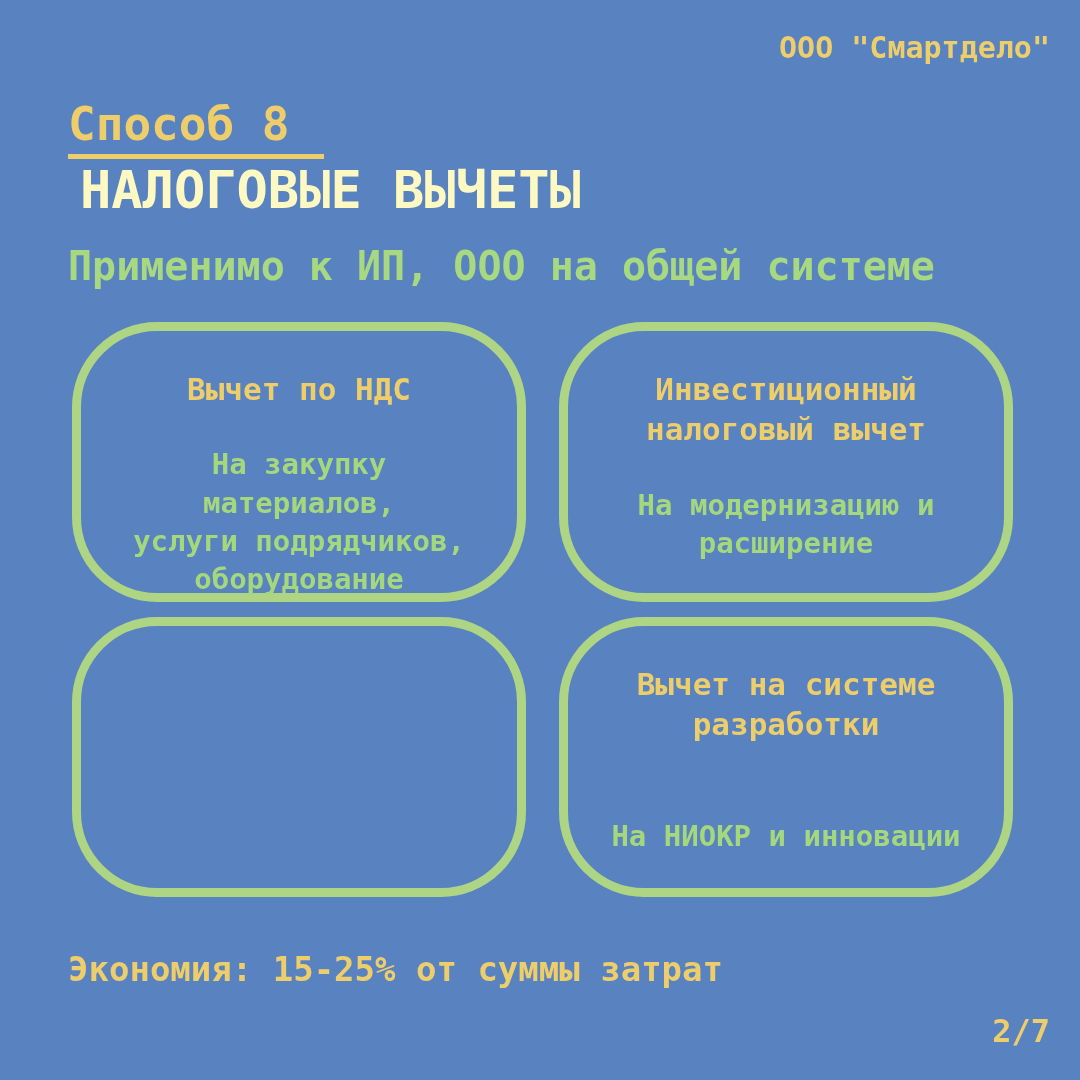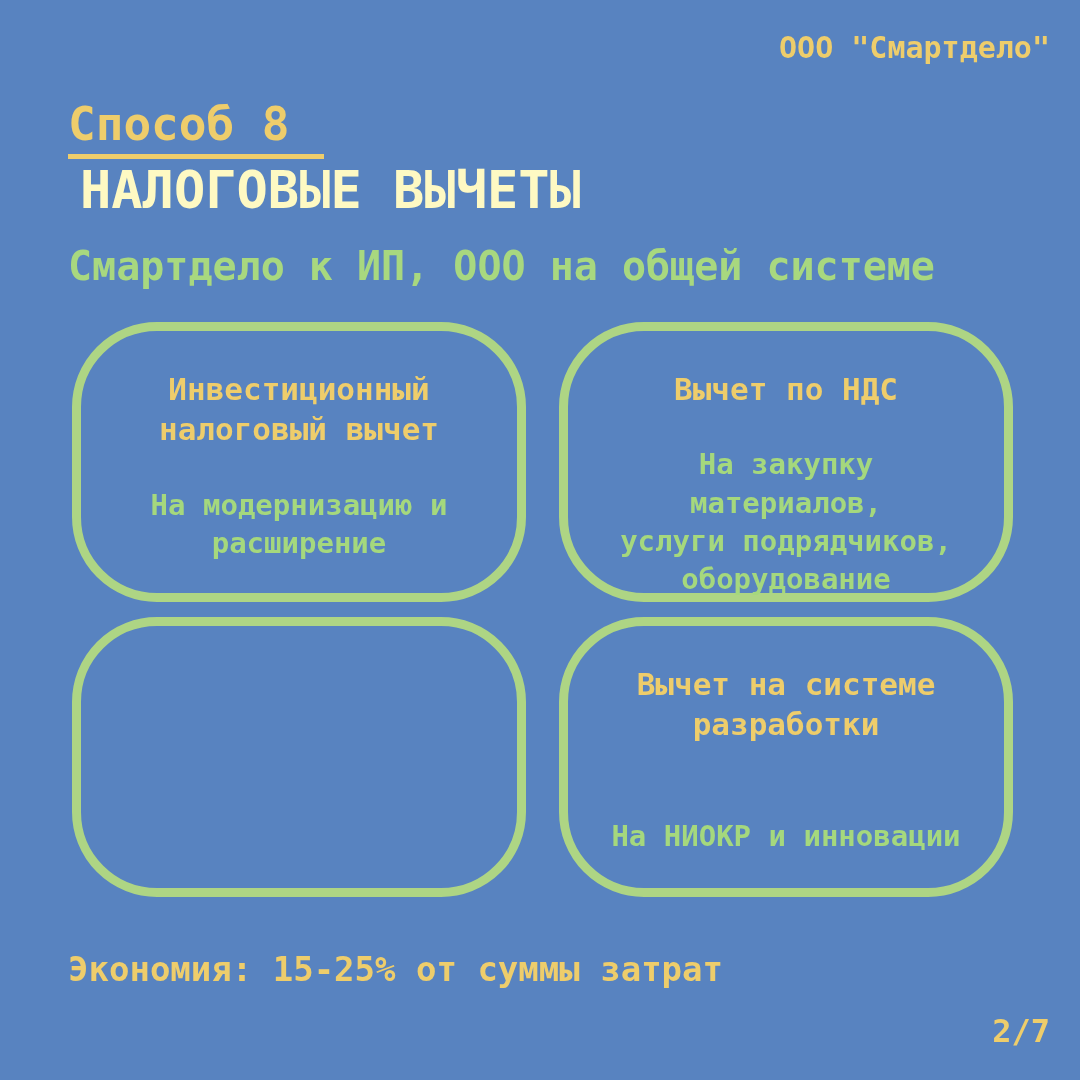--- a/index.html
+++ b/index.html
@@ -118,37 +118,37 @@
 <div class="slide">
 
   <div class="brand">ООО "Смартдело"</div>
 
   <div class="method-title">
     <span class="underline">Способ 8</span>
   </div>
 
   <div class="main-title">НАЛОГОВЫЕ ВЫЧЕТЫ</div>
 
-  <div class="subtitle">Смартдело к ИП, ООО на общей системе</div>
+  <div class="subtitle">Применимо к ИП, ООО на общей системе</div>
 
   <div class="cards-grid">
-
-    <div class="card">
-      <div class="card-title">Инвестиционный
-налоговый вычет</div>
-      <div class="card-body">На модернизацию и
-расширение</div>
-    </div>
 
     <div class="card">
       <div class="card-title">Вычет по НДС</div>
       <div class="card-body">На закупку
 материалов,
 услуги подрядчиков,
 оборудование</div>
+    </div>
+
+    <div class="card">
+      <div class="card-title">Инвестиционный
+налоговый вычет</div>
+      <div class="card-body">На модернизацию и
+расширение</div>
     </div>
 
     <div class="card">
     </div>
 
     <div class="card">
       <div class="card-title">Вычет на системе
 разработки</div>
       <div class="card-body extra-gap">На НИОКР и инновации</div>
     </div>

